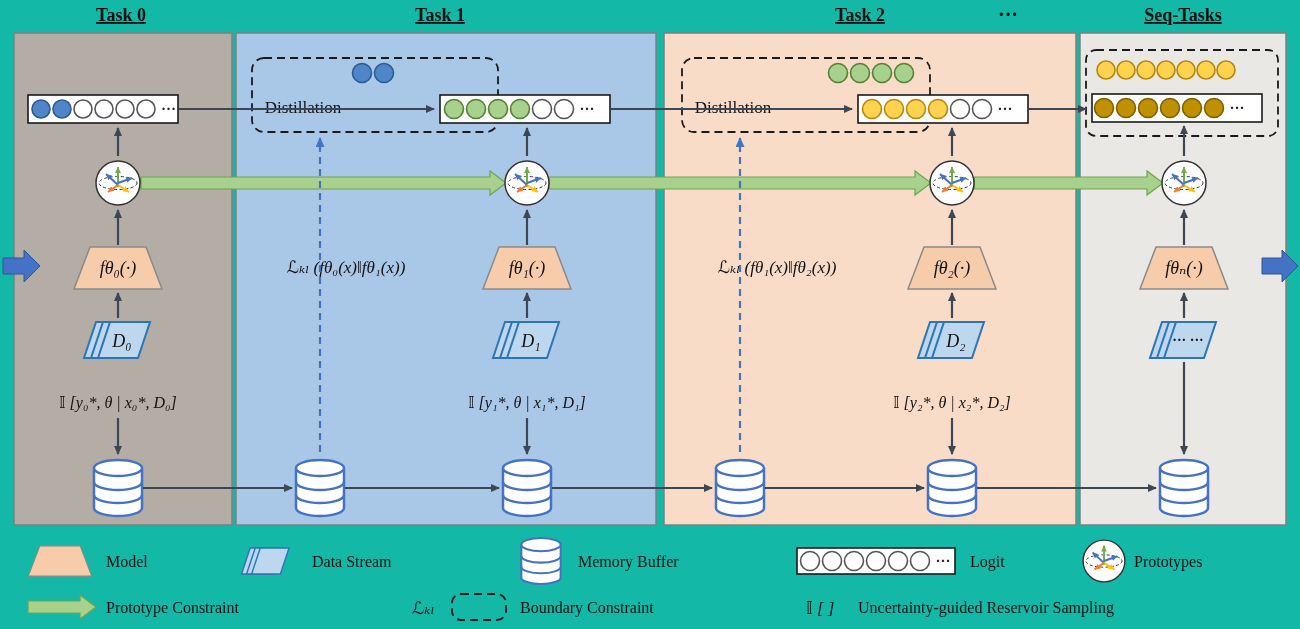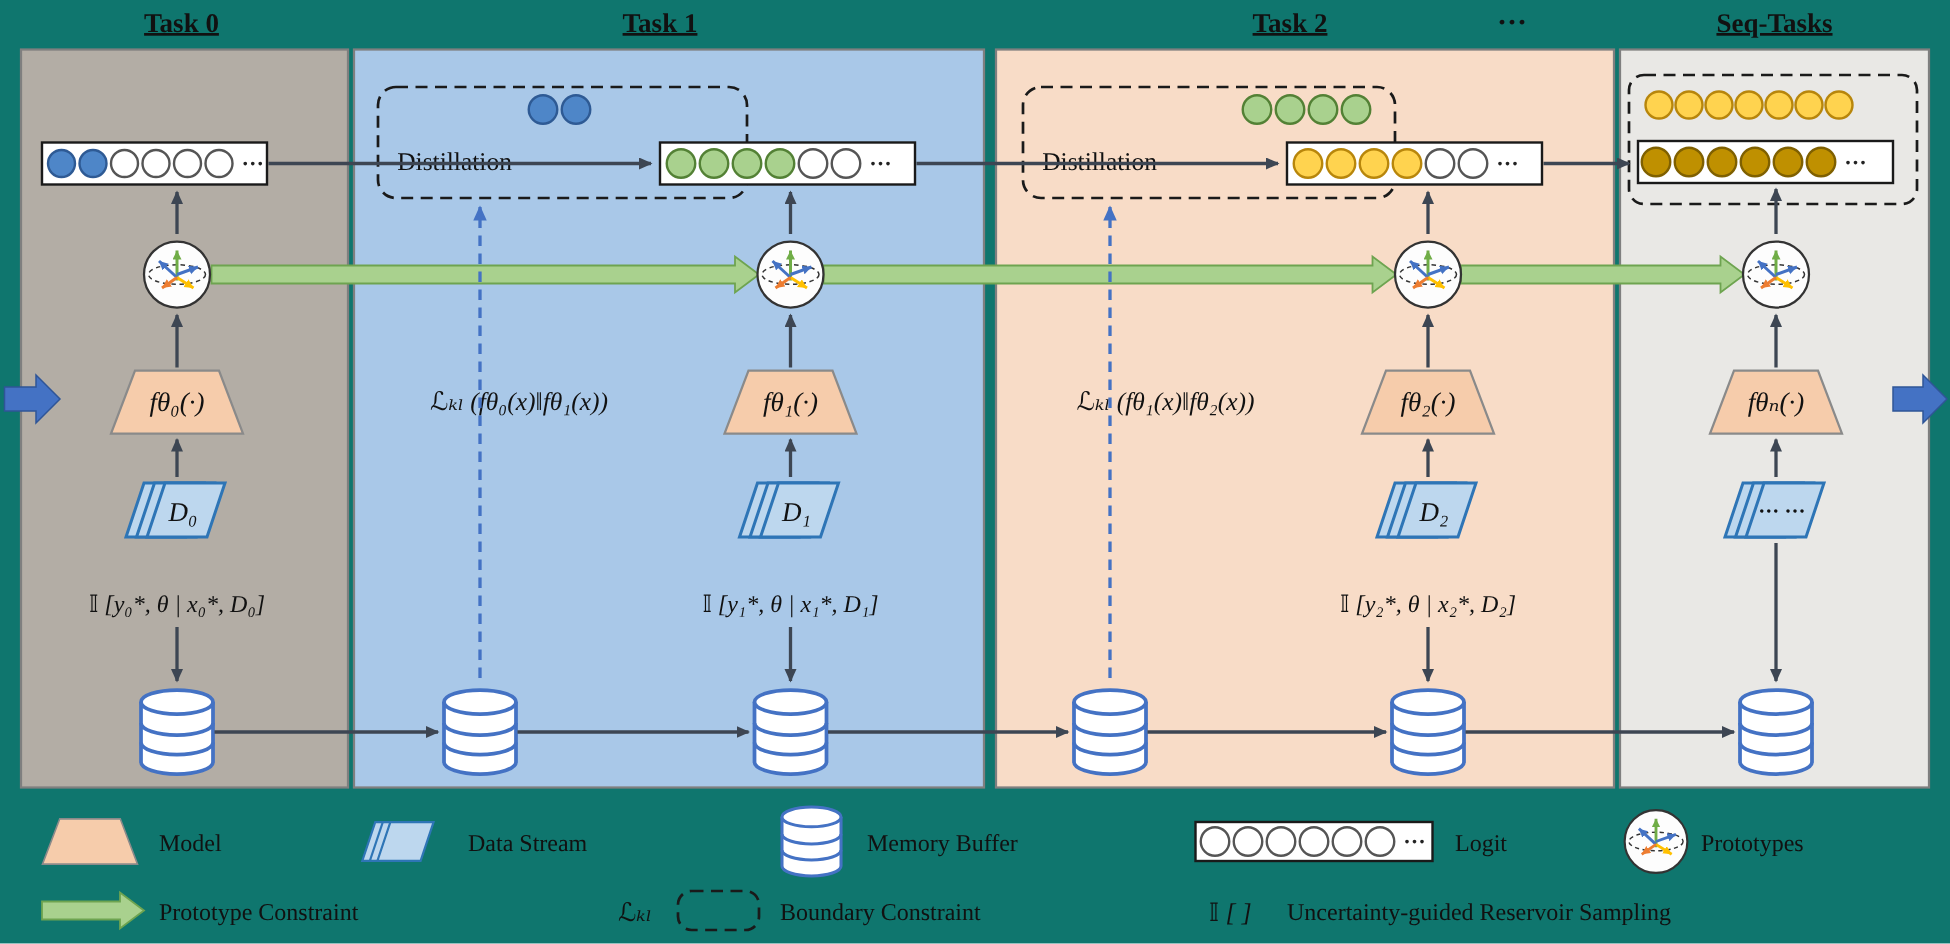--- a/index.html
+++ b/index.html
@@ -1,16 +1,16 @@
 <!DOCTYPE html>
 <html><head>
 <meta charset="utf-8">
 <style>
   html,body{margin:0;padding:0;background:#ffffff;}
-  .canvas{position:relative;width:1300px;height:629px;background:#0f766e;overflow:hidden;}
+  .canvas{position:relative;width:1300px;height:629px;background:#14b8a6;overflow:hidden;}
   svg{display:block;}
   text{font-family:"Liberation Serif","DejaVu Serif","DejaVu Sans",serif;fill:#111;}
   .hdr{font-size:18px;font-weight:bold;text-decoration:underline;text-anchor:middle;}
   .hdots{font-size:20px;font-weight:bold;text-anchor:middle;}
   .plain{font-size:17px;text-anchor:middle;}
   .math{font-style:italic;font-size:18px;text-anchor:middle;}
   .mathsm{font-style:italic;font-size:17px;text-anchor:middle;}
   .mi{font-style:italic;font-size:16px;text-anchor:middle;}
   .dots{font-size:15px;font-weight:bold;text-anchor:start;fill:#222;}
   .dseq{font-size:14px;font-weight:bold;text-anchor:middle;}

